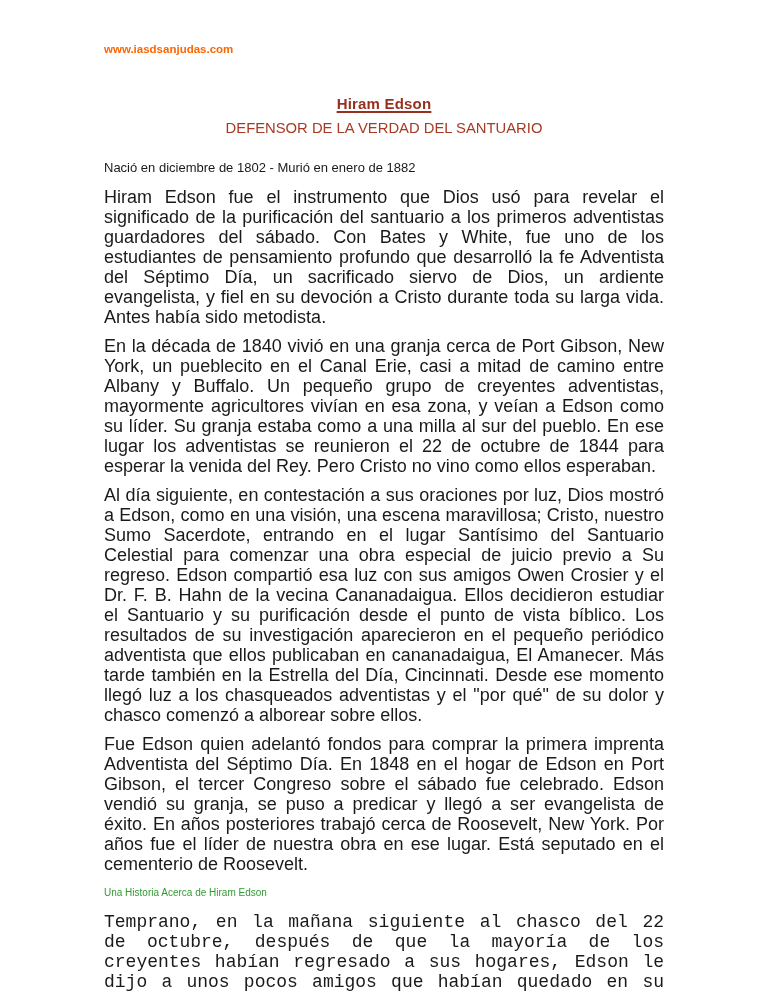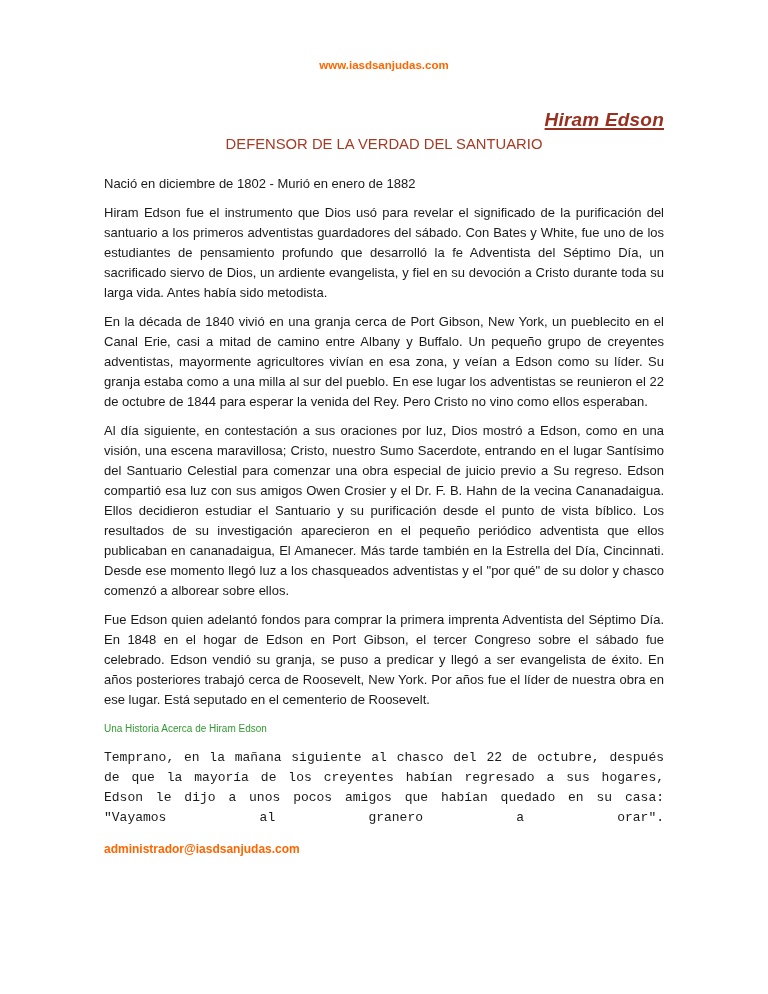--- a/index.html
+++ b/index.html
@@ -10,34 +10,33 @@
   }
   .page {
     box-sizing: border-box;
     width: 768px; height: 994px;
     padding: 42px 104px 0 104px;
     overflow: hidden;
     background: #ffffff;
     position: relative;
   }
   .site-link {
-    text-align: center;
+    text-align: left;
     font-size: 11.5px;
     font-weight: bold;
     color: #ff6600;
     line-height: 14px;
-    margin: 16px;
+    margin: 0;
   }
   .doc-title {
     margin: 36px 0 0 0;
-    text-align: right;
-    font-size: 19px;
+    text-align: center;
+    font-size: 15px;
     line-height: 23px;
     font-weight: bold;
-    font-style: italic;
     text-decoration: underline;
     text-decoration-thickness: 2px;
     text-underline-offset: 2px;
     color: #97301f;
     letter-spacing: 0.2px;
   }
   .doc-subtitle {
     margin: 5px;
     text-align: center;
     font-size: 14.8px;
@@ -45,21 +44,21 @@
     font-weight: normal;
     color: #a63a24;
   }
   .birth-line {
     margin: 21px 0 9px 0;
     font-size: 13px;
     line-height: 20px;
   }
   p.body-par {
     margin: 0 0 9px 0;
-    font-size: 13px;
+    font-size: 18px;
     line-height: 20px;
     text-align: justify;
   }
   p.justify-last { text-align-last: justify; font-family: Liberation Mono, monospace; }
   .section-heading {
     margin: 0 0 9px 0;
     font-size: 10px;
     line-height: 20px;
     font-weight: normal;
     color: #339933;

